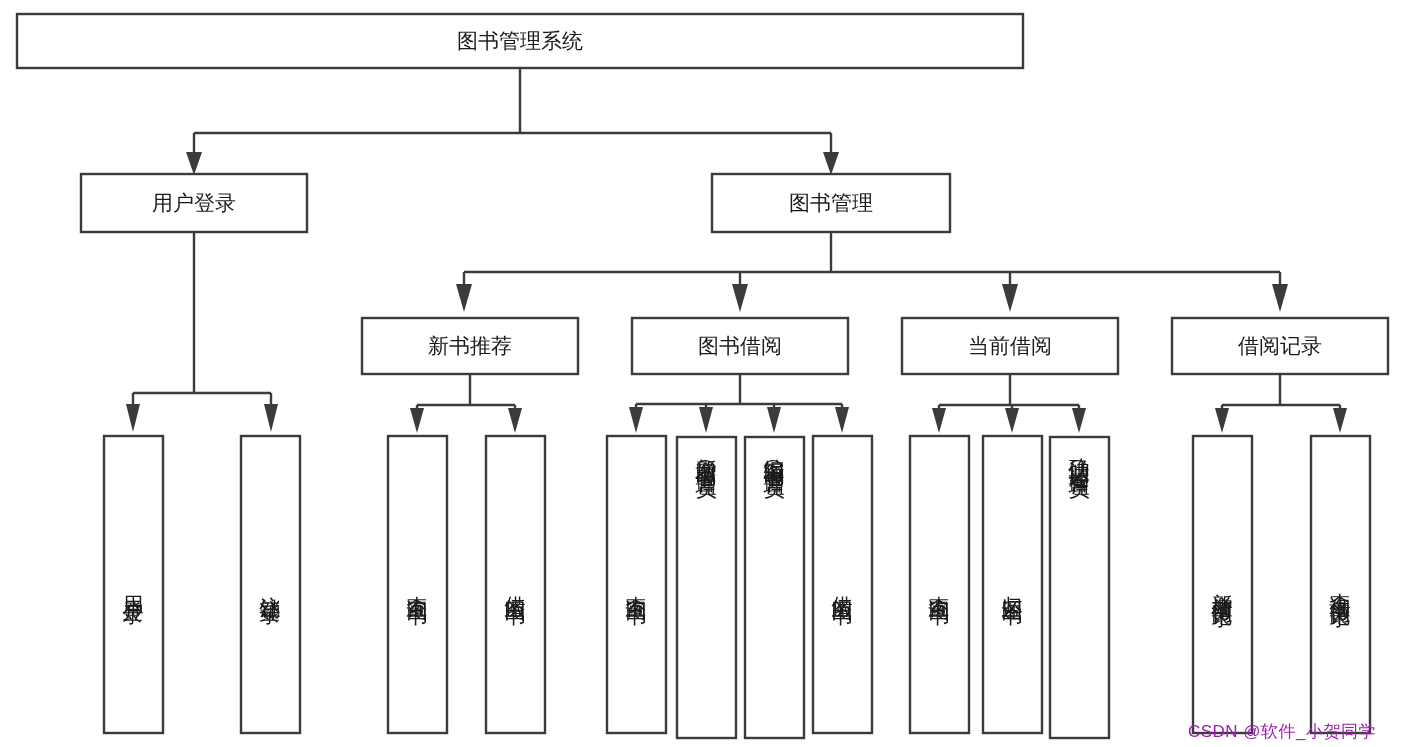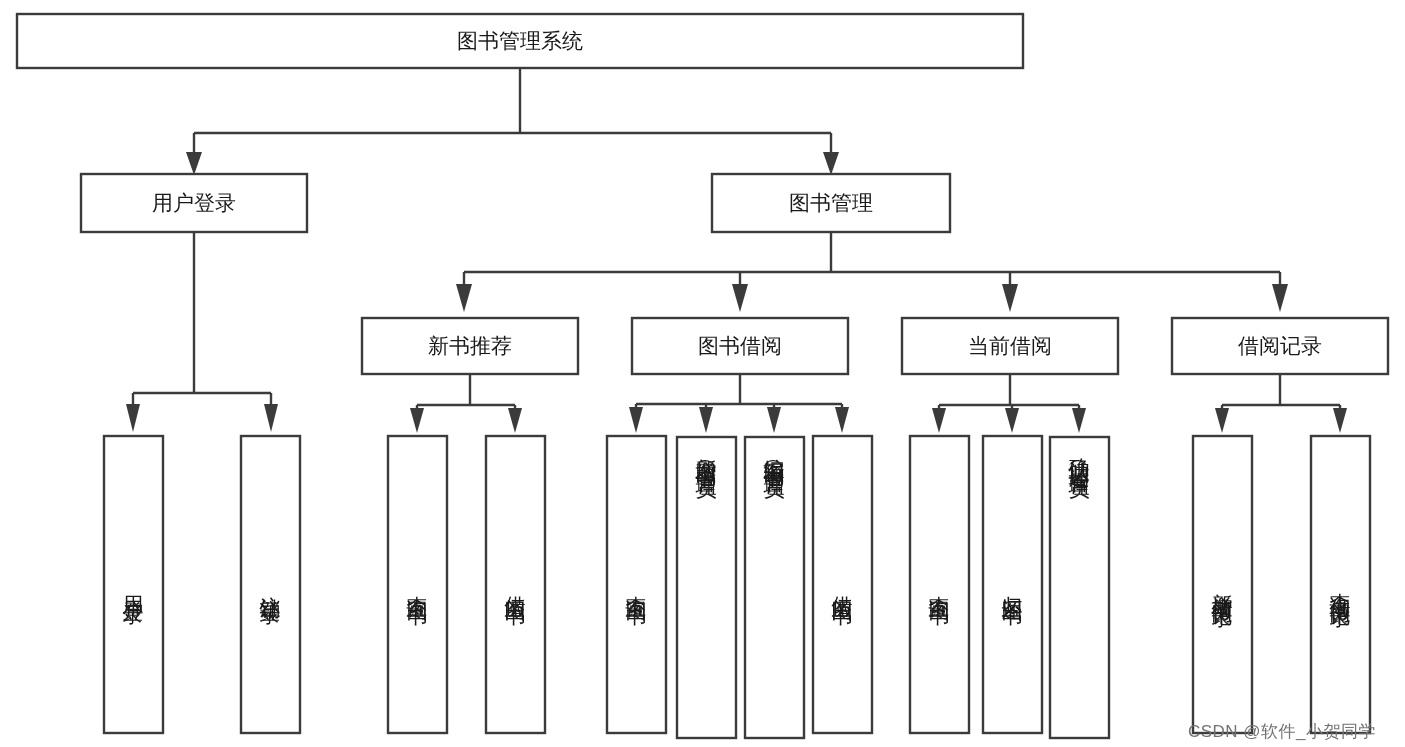--- a/index.html
+++ b/index.html
@@ -68,21 +68,21 @@
     white-space: nowrap;
     text-align: center;
     pointer-events: none;
   }
   .watermark {
     position: absolute;
     right: 8px;
     bottom: 4px;
     font-family: "Liberation Sans", "DejaVu Sans", sans-serif;
     font-size: 17px;
-    color: #737373;
+    color: #a21caf;
     white-space: nowrap;
     letter-spacing: 0.5px;
   }
 </style>
 </head>
 <body>
 
 <div id="diagram-root">
 
   <svg class="diagram-canvas" viewBox="0 0 1405 747" xmlns="http://www.w3.org/2000/svg">

